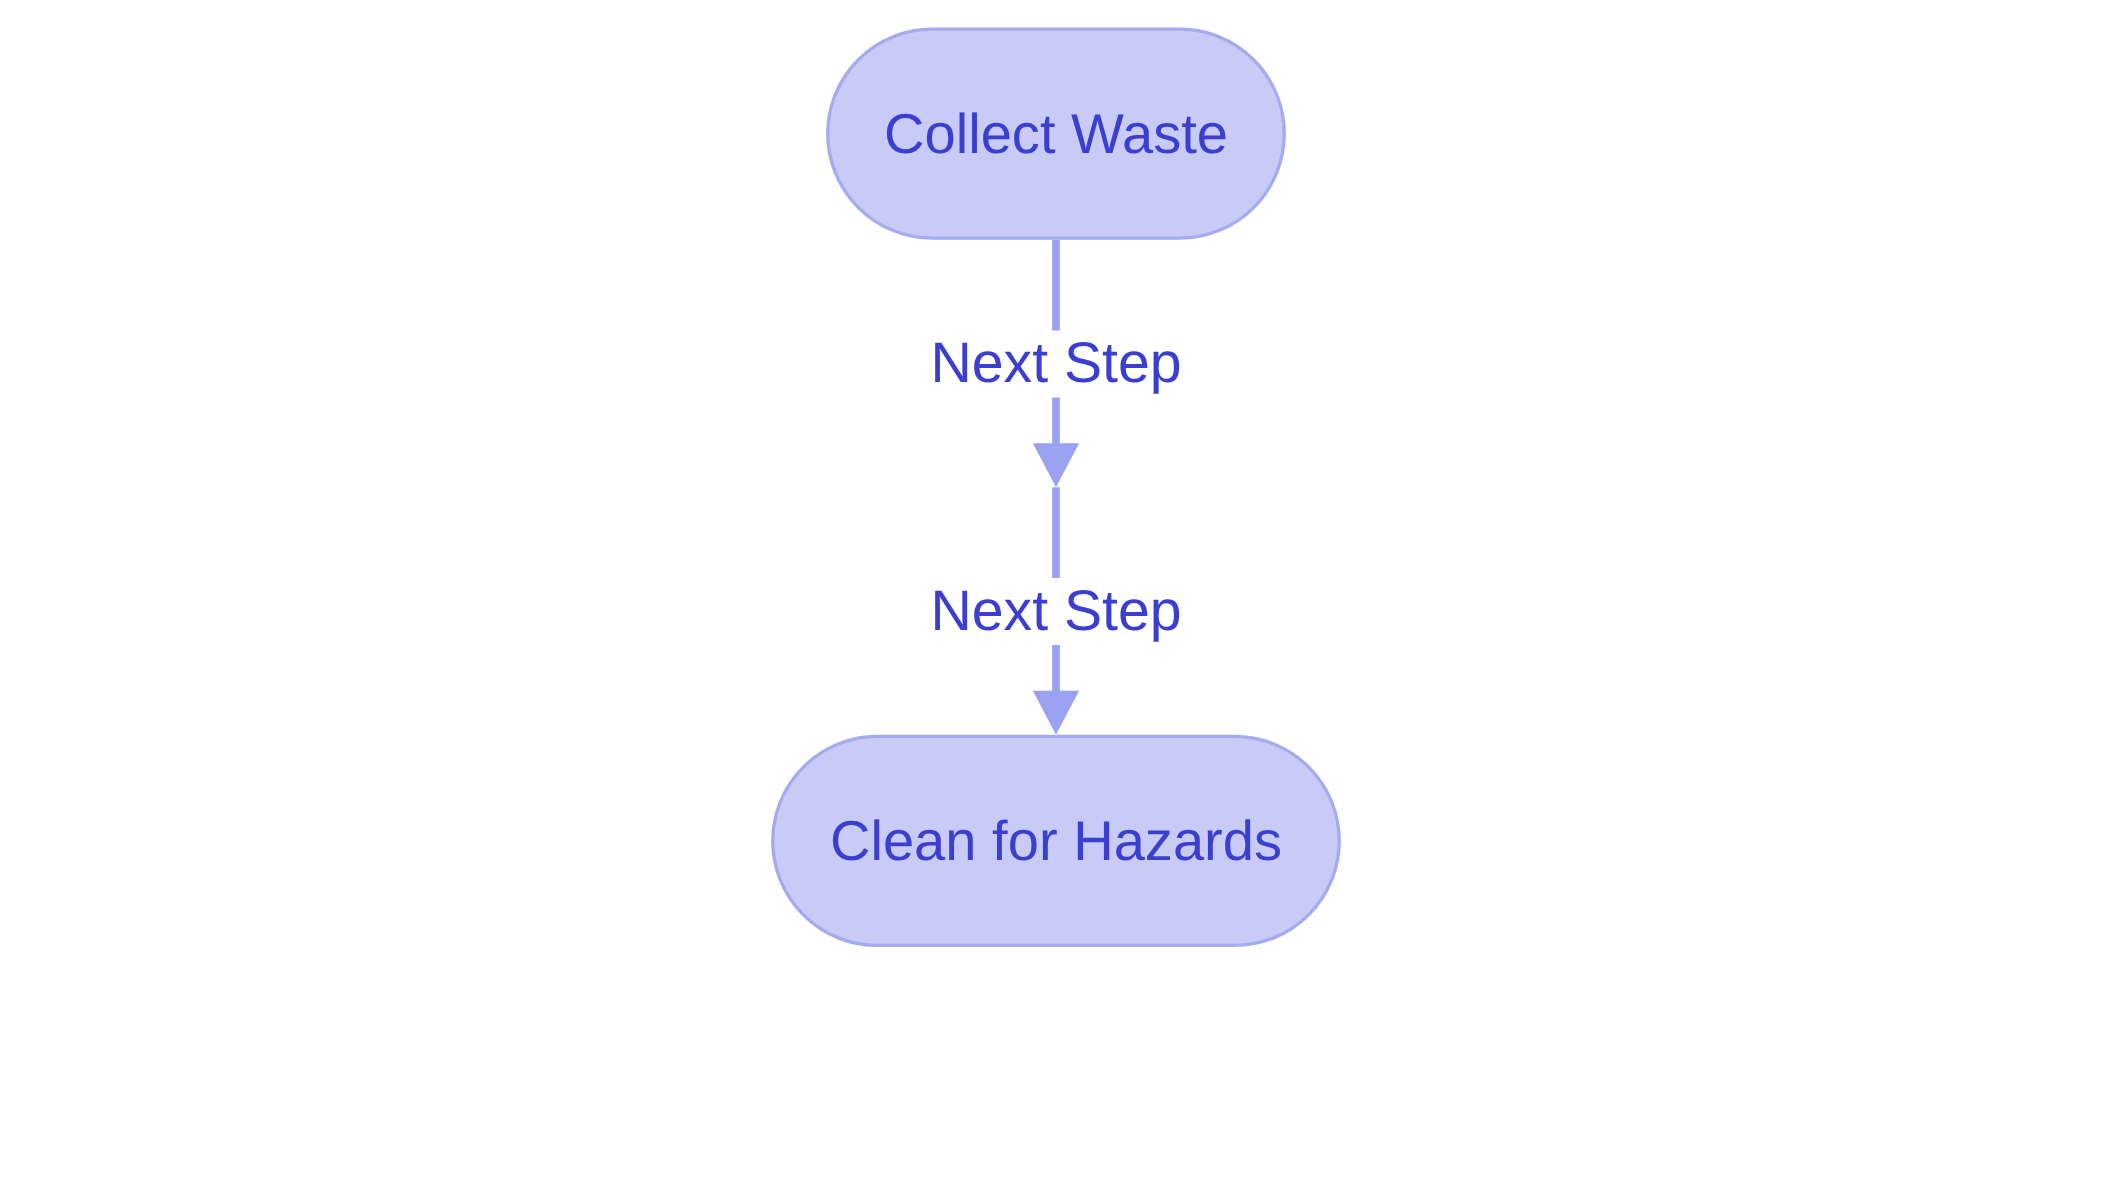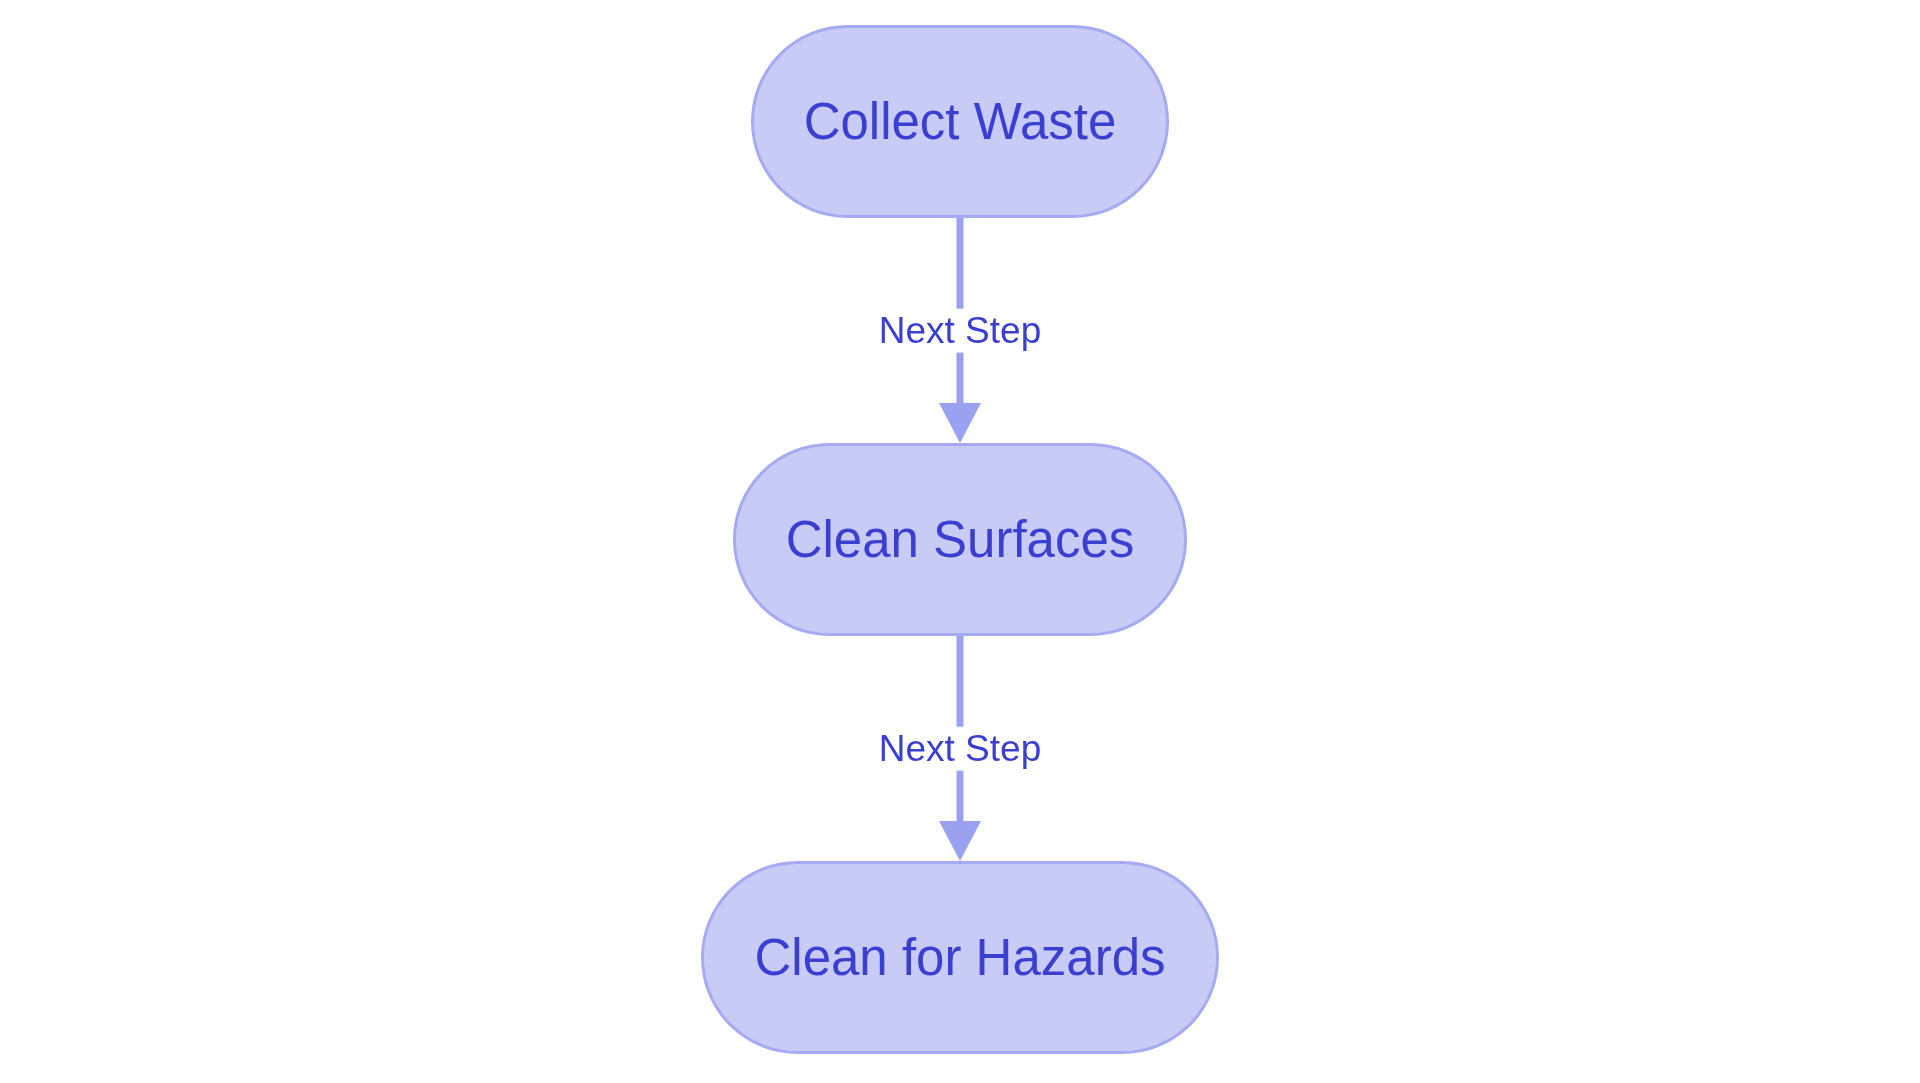--- a/index.html
+++ b/index.html
@@ -69,44 +69,41 @@
     border-right: 21px solid transparent;
     border-top: 40px solid var(--edge-line, #99a1f0);
   }
   .edge-label {
     position: absolute;
     left: 50%;
     top: 50%;
     transform: translate(-50%, -50%);
     background: var(--edge-label-bg, #ffffff);
     color: var(--edge-label-text, #3b3fd1);
-    font-size: 37px;
+    font-size: 52px;
     line-height: 1.1;
     padding: 2px 16px;
     white-space: nowrap;
   }
 </style>
 </head>
 <body>
 
 <div class="canvas">
 
   <div class="node">
     <span class="node-label">Collect Waste</span>
   </div>
 
   <div class="connector">
     <div class="stem"></div>
     <div class="arrowhead"></div>
     <div class="edge-label">Next Step</div>
   </div>
 
-  <div class="node">
-    <span class="node-label">Clean Surfaces</span>
-  </div>
 
   <div class="connector">
     <div class="stem"></div>
     <div class="arrowhead"></div>
     <div class="edge-label">Next Step</div>
   </div>
 
   <div class="node">
     <span class="node-label">Clean for Hazards</span>
   </div>

